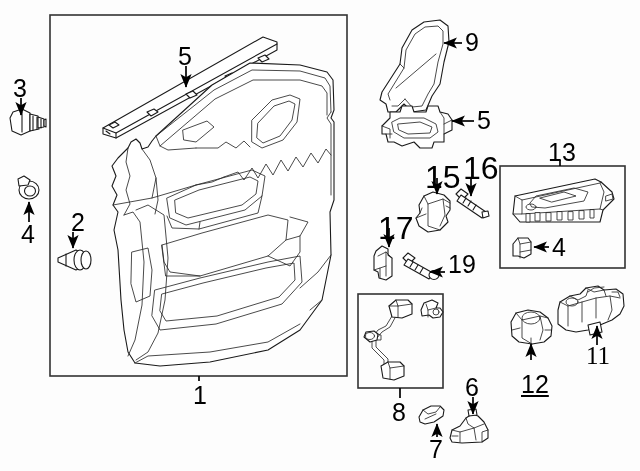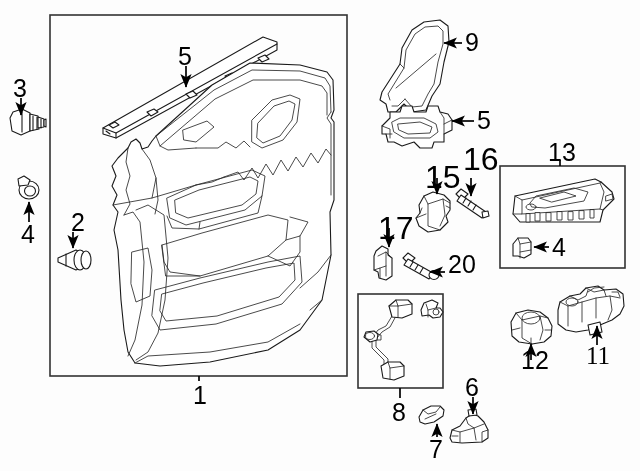--- a/index.html
+++ b/index.html
@@ -331,21 +331,21 @@
   <div class="lbl" style="left:71px;top:210px;">2</div>
   <div class="lbl" style="left:13px;top:76px;">3</div>
   <div class="lbl" style="left:21px;top:222px;">4</div>
   <div class="lbl" style="left:178px;top:44px;">5</div>
   <div class="lbl" style="left:465px;top:375px;">6</div>
   <div class="lbl" style="left:429px;top:437px;">7</div>
   <div class="lbl" style="left:392px;top:400px;">8</div>
   <div class="lbl" style="left:465px;top:30px;">9</div>
   <div class="lbl" style="left:477px;top:108px;">5</div>
   <div class="lbl" style="left:586px;top:343px;font-family:Liberation Serif, serif;">11</div>
-  <div class="lbl" style="left:521px;top:348px;">12</div>
+  <div class="lbl" style="left:521px;top:372px;text-decoration:underline;">12</div>
   <div class="lbl" style="left:548px;top:140px;">13</div>
   <div class="lbl" style="left:552px;top:235px;">4</div>
   <div class="lbl sm" style="left:425px;top:155px;">15</div>
-  <div class="lbl sm" style="left:463px;top:137px;">16</div>
+  <div class="lbl sm" style="left:463px;top:146px;">16</div>
   <div class="lbl sm" style="left:378px;top:206px;">17</div>
-  <div class="lbl" style="left:448px;top:252px;">20</div>
+  <div class="lbl" style="left:448px;top:252px;">19</div>
 
 </div>
 
 </body></html>

